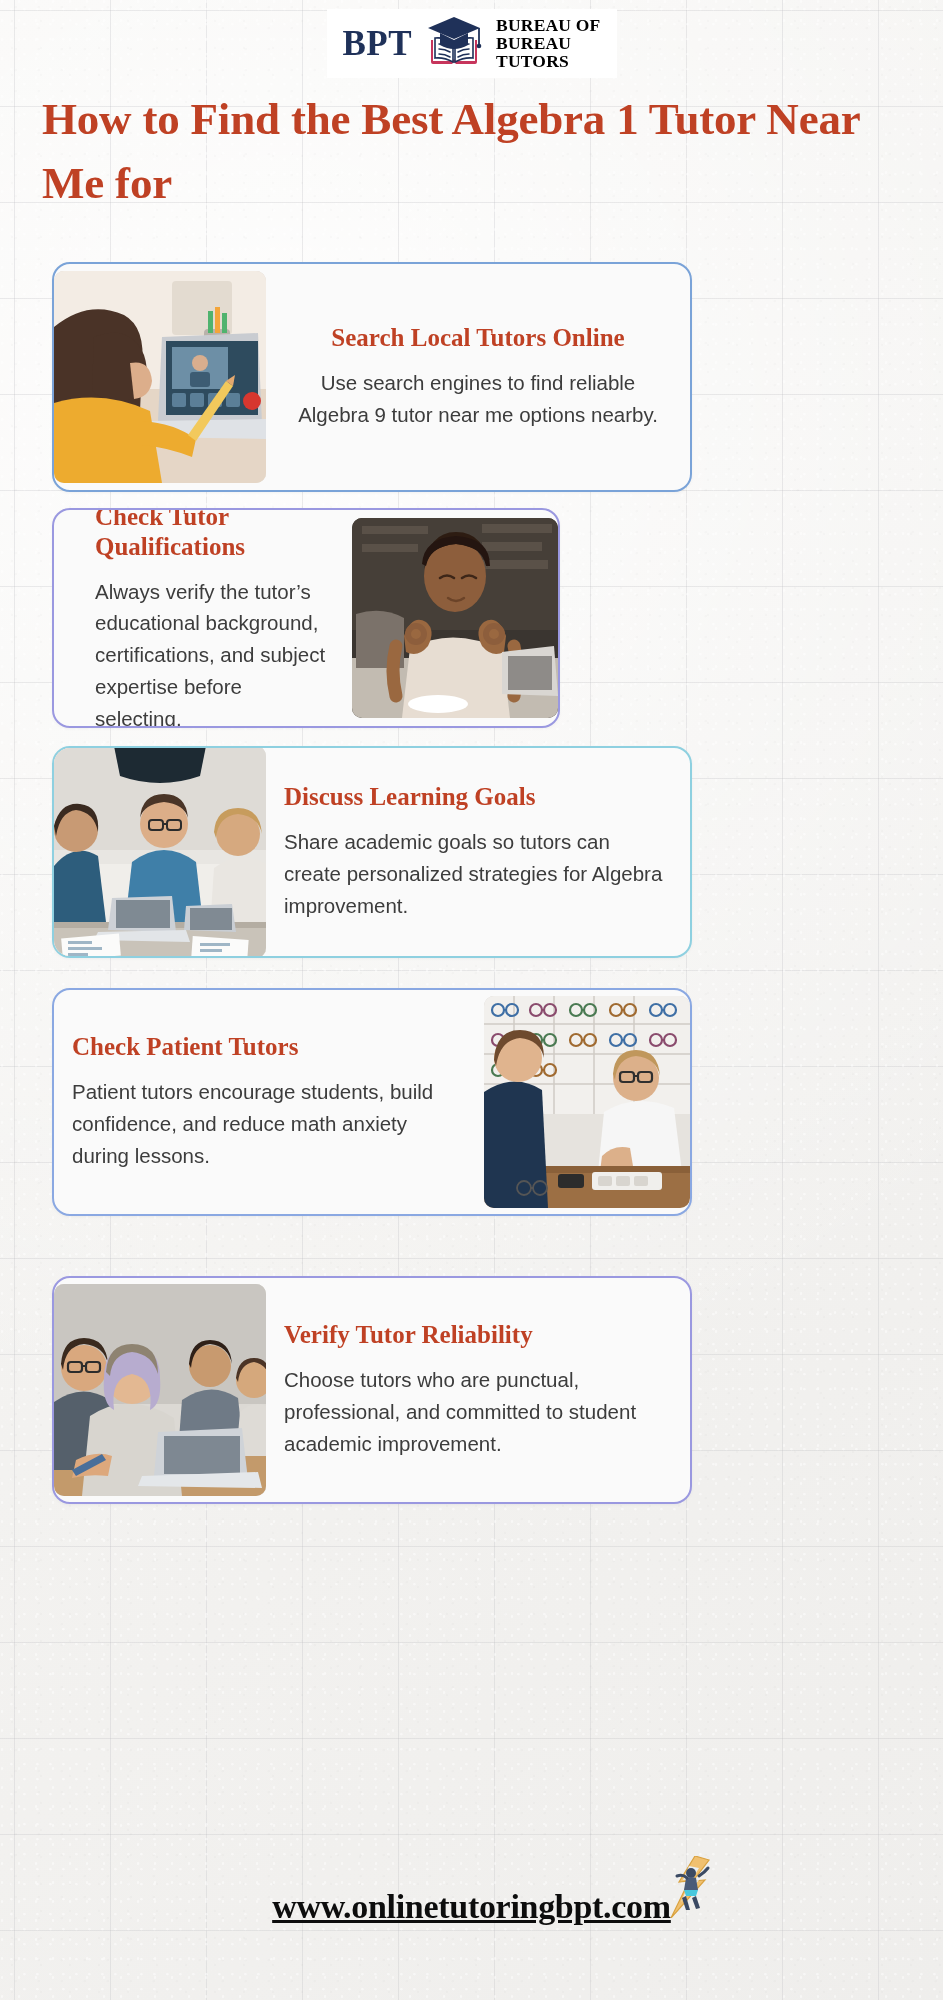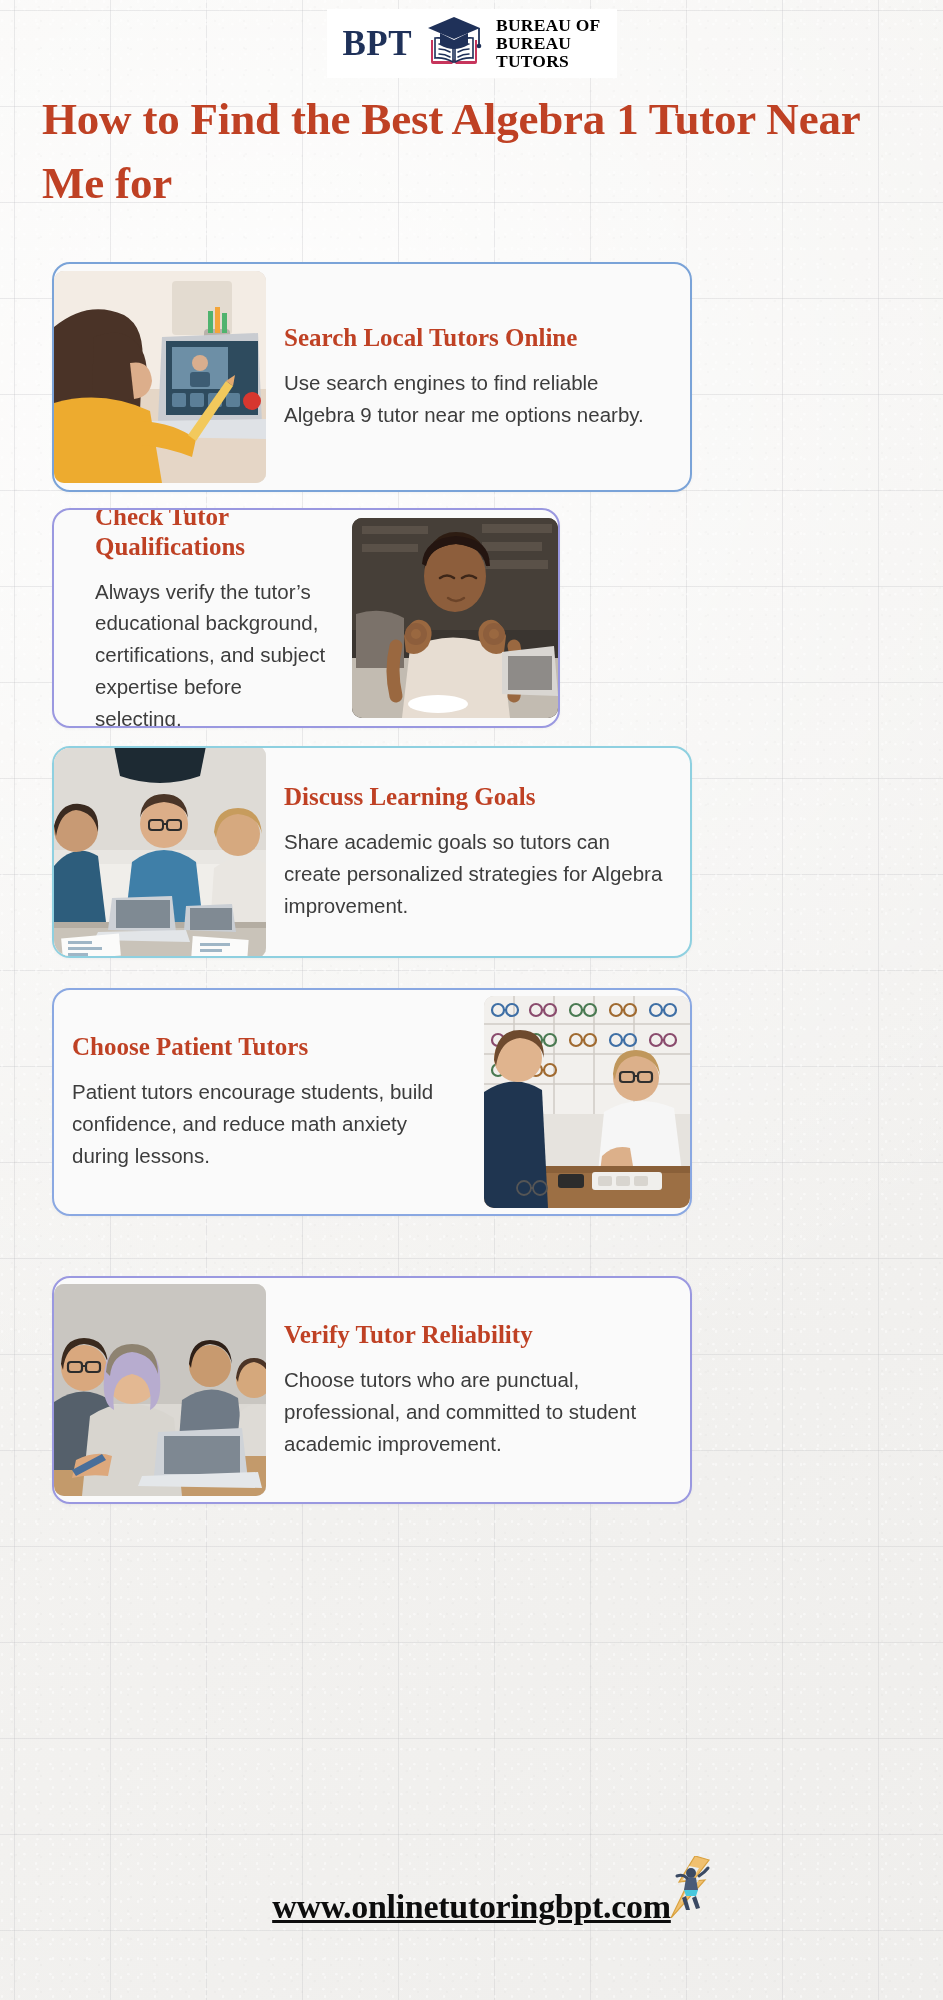--- a/index.html
+++ b/index.html
@@ -209,21 +209,21 @@
       <div class="logo-words">
         <div>BUREAU OF</div>
         <div>BUREAU</div>
         <div>TUTORS</div>
       </div>
     </div>
   </div>
 
   <h1 class="page-title">How to Find the Best Algebra 1 Tutor Near Me for</h1>
 
-  <div class="card" id="card-1" style="border-color: rgb(122, 163, 216);">
+  <div class="card" id="card-1" style="border-color: rgb(122, 163, 216); text-align: center;">
     <div class="card-photo" style="width:212px;height:212px;">
       <svg width="212" height="212" viewBox="0 0 212 212">
         <rect width="212" height="212" fill="#ece4da"></rect>
         <rect x="0" y="0" width="212" height="118" fill="#f3ece4"></rect>
         <rect x="118" y="10" width="60" height="54" rx="4" fill="#e3dbd0"></rect>
         <rect x="150" y="58" width="26" height="40" rx="4" fill="#b8b2aa"></rect>
         <rect x="154" y="40" width="5" height="22" fill="#4fb36e"></rect>
         <rect x="161" y="36" width="5" height="26" fill="#f3a53a"></rect>
         <rect x="168" y="42" width="5" height="20" fill="#4fb36e"></rect>
         <rect x="0" y="118" width="212" height="94" fill="#e5d6c6"></rect>
@@ -454,21 +454,21 @@
           </g>
         <rect x="74" y="178" width="26" height="14" rx="3" fill="#2c2c2c"></rect>
         <g stroke="#555" stroke-width="1.8" fill="none">
             <circle cx="40" cy="192" r="7"></circle>
             <circle cx="56" cy="192" r="7"></circle>
             <path d="M47 192 h2"></path>
           </g>
       </svg>
     </div>
     <div class="card-text">
-      <div class="card-heading">Choose Patient Tutors</div>
+      <div class="card-heading">Check Patient Tutors</div>
       <div class="card-body">Patient tutors encourage students, build confidence, and reduce math anxiety during lessons.</div>
     </div>
   </div>
 
   <div class="card" id="card-5" style="border-color: rgb(154, 152, 224);">
     <div class="card-photo" style="width:212px;height:212px;">
       <svg width="212" height="212" viewBox="0 0 212 212">
         <rect width="212" height="212" fill="#dcd9d4"></rect>
         <rect x="0" y="0" width="212" height="120" fill="#c9c6c1"></rect>
         <rect x="0" y="150" width="212" height="62" fill="#c39a6b"></rect>

